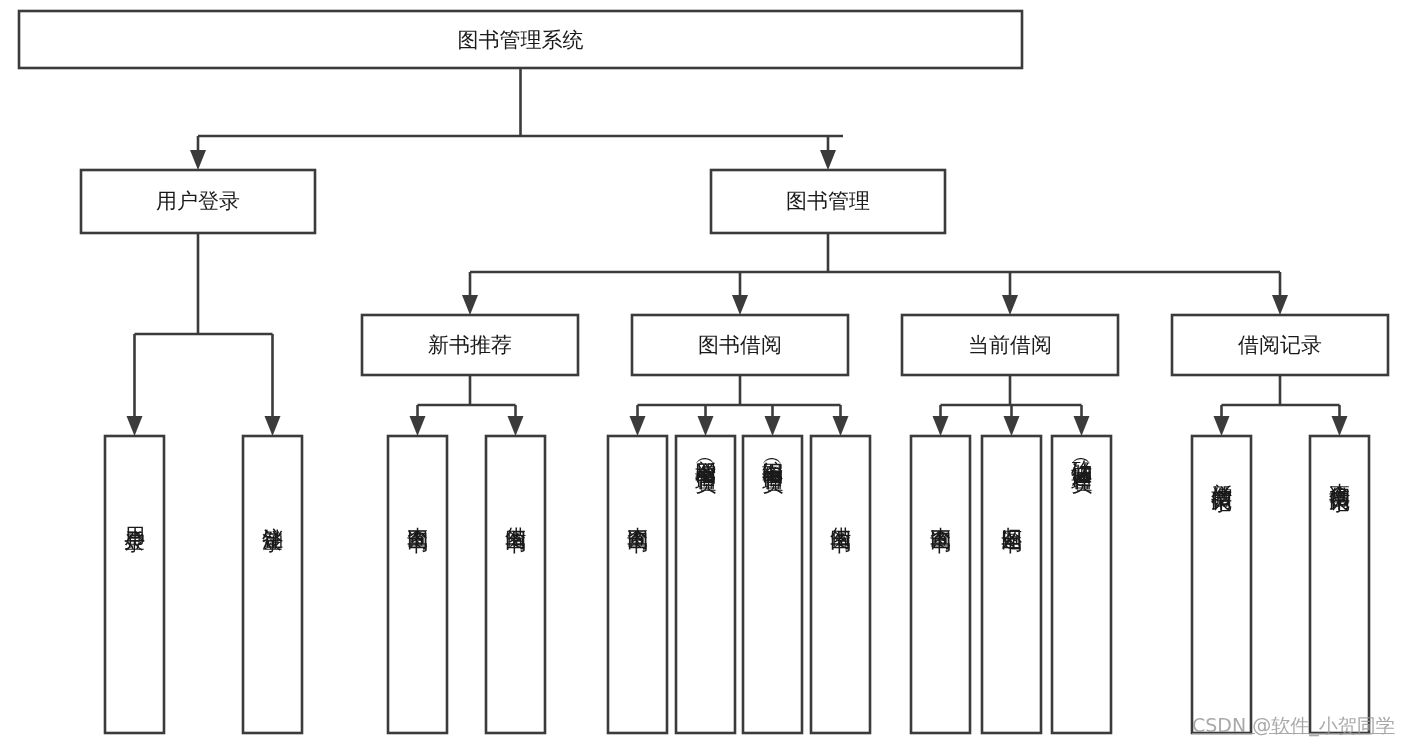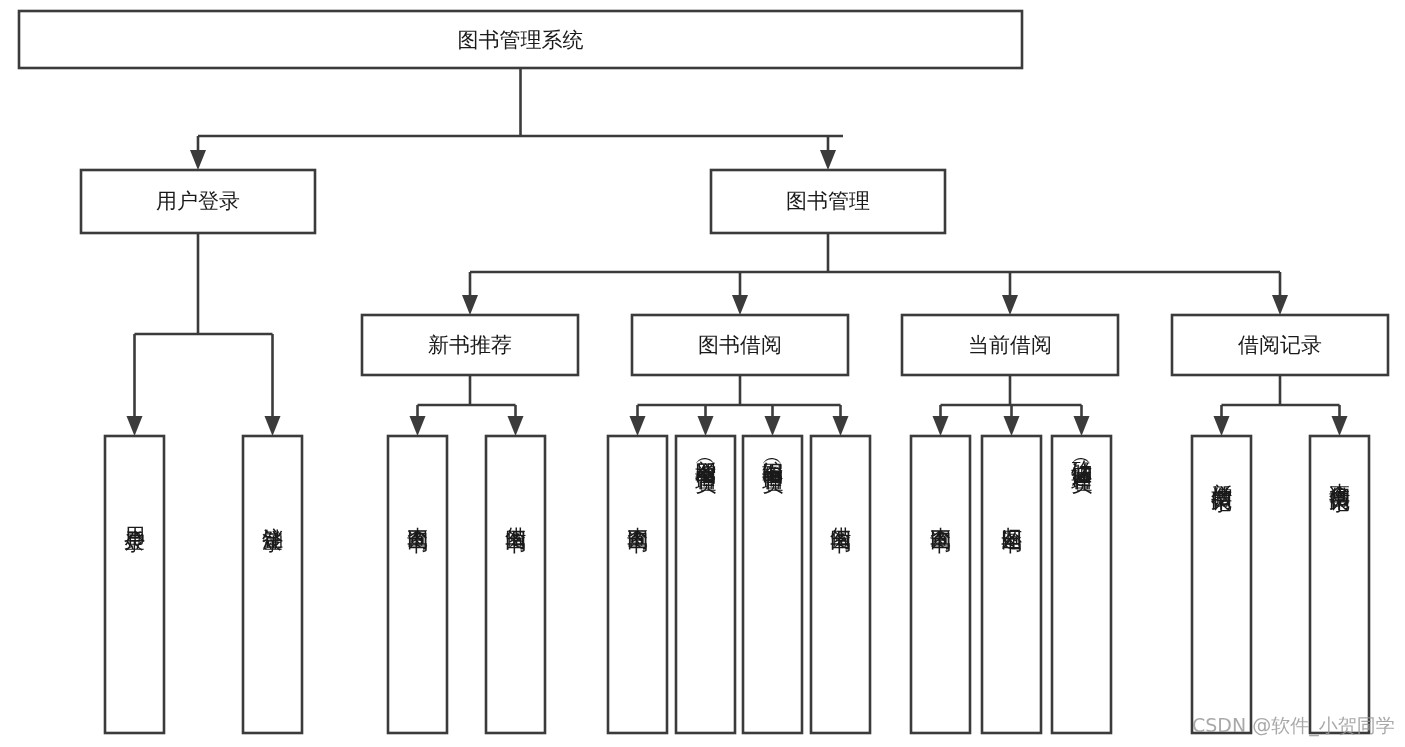--- a/index.html
+++ b/index.html
@@ -65,20 +65,21 @@
   .leaf-label.anchor-middle {
     transform: translateX(-50%);
   }
   .watermark {
     position: absolute;
     font-family: "DejaVu Sans", "Liberation Sans", sans-serif;
     font-size: 19px;
     color: #9a9a9a;
     opacity: 0.85;
     white-space: nowrap;
+    text-decoration: underline;
   }
 </style>
 </head>
 <body>
 
 <div id="diagram-root">
 
   <svg class="tree-canvas" viewBox="0 0 1405 747">
 
     <g>

